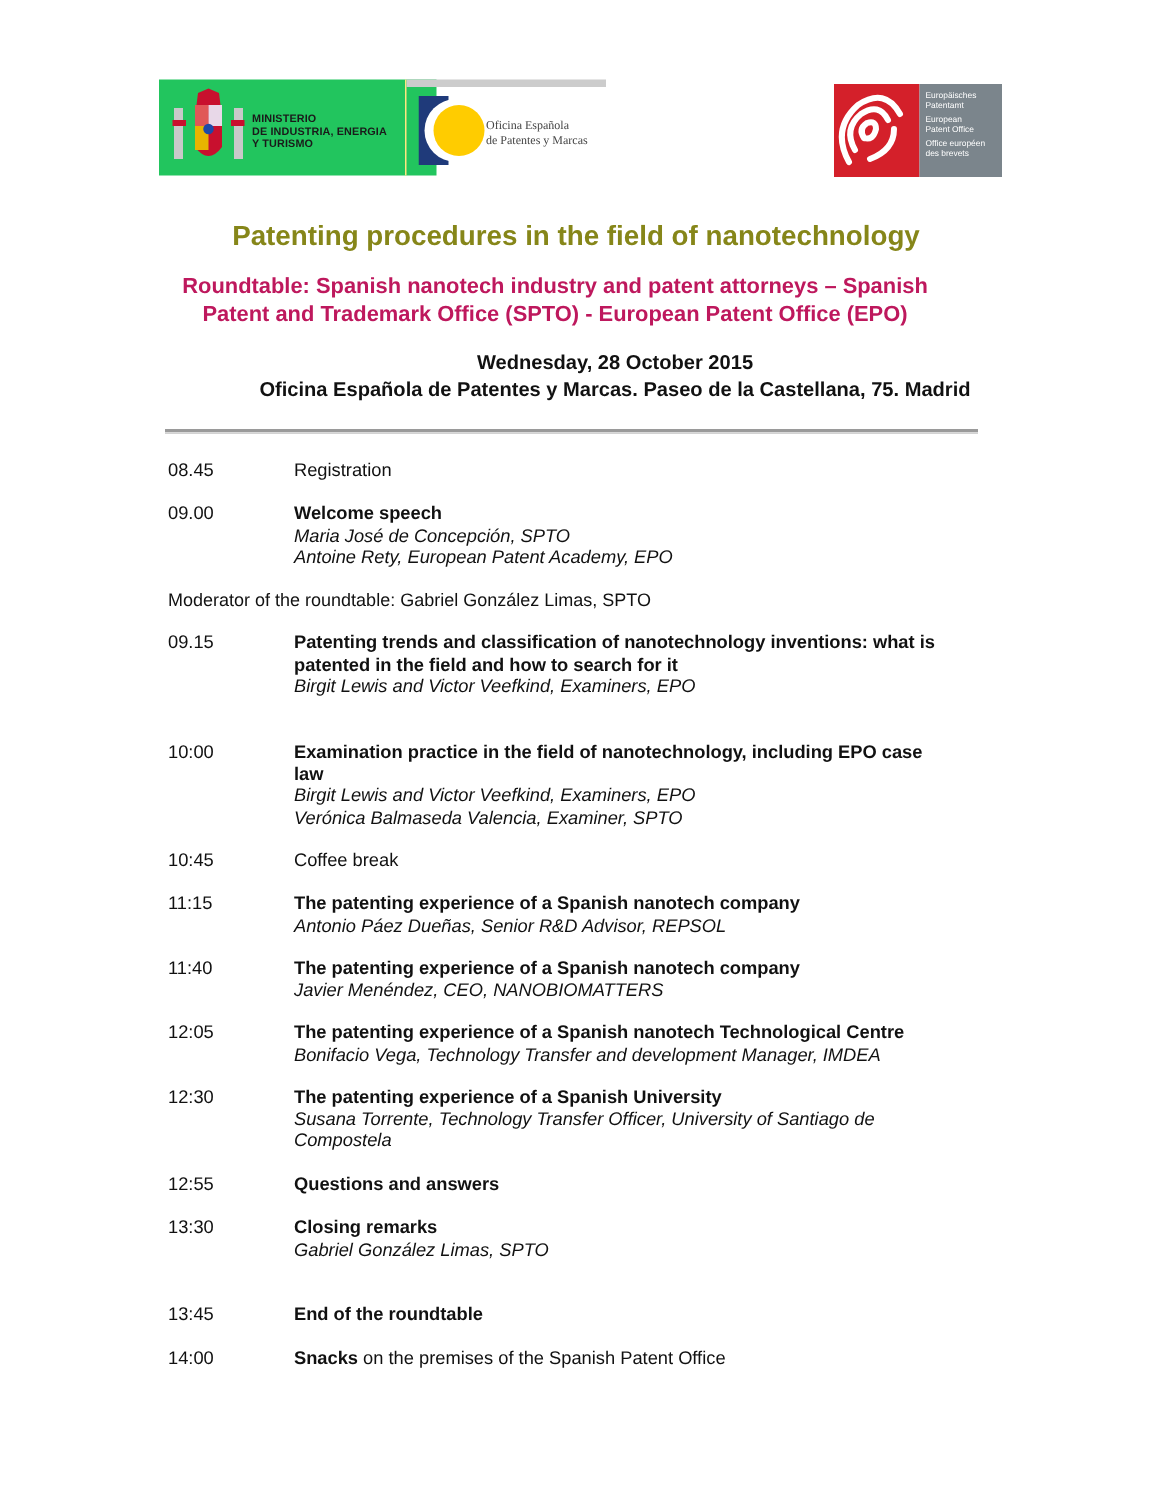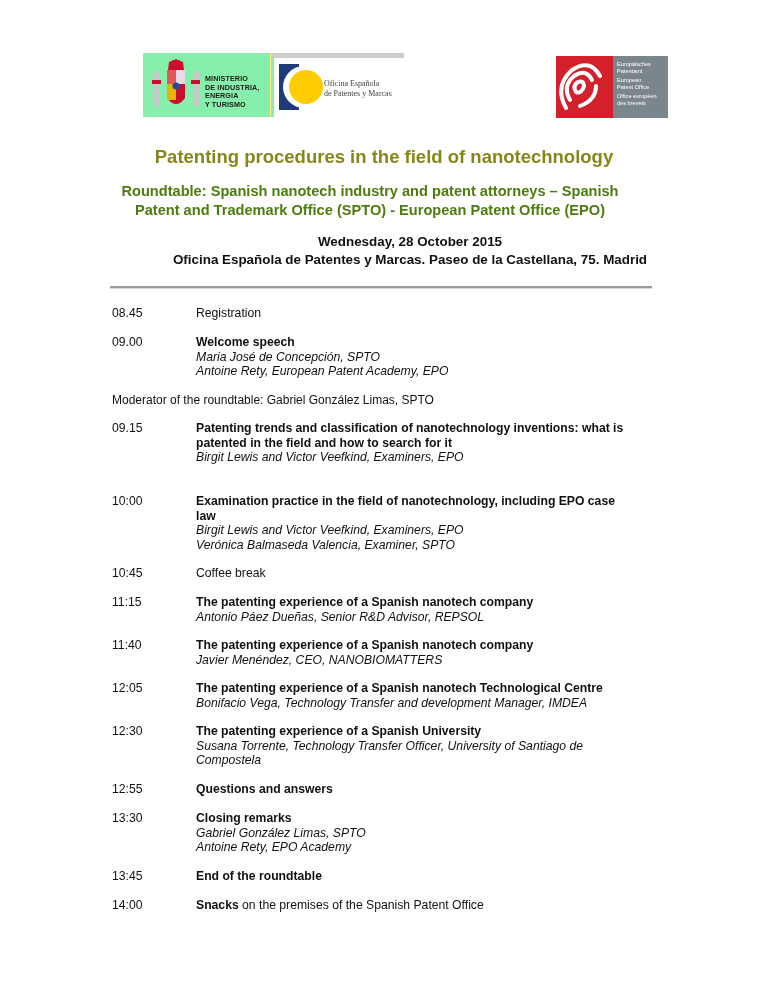--- a/index.html
+++ b/index.html
@@ -1,21 +1,21 @@
 <!DOCTYPE html>
 <html><head>
   <meta charset="utf-8">
   <style>
     html, body { margin: 0; padding: 0; background: #ffffff; }
     body { width: 768px; height: 994px; position: relative; overflow: hidden;
            font-family: "Liberation Sans", sans-serif; color: #111111; }
 
     
-    .logo-ministry { position: absolute; left: 106px; top: 53px; width: 131px; height: 64px;
-                     background: #86efac; margin-left: 37px; }
+    .logo-ministry { position: absolute; left: 106px; top: 53px; width: 185px; height: 64px;
+                     background: #22c55e; }
     .logo-ministry .crest { position: absolute; left: 8px; top: 5px; width: 50px; height: 54px; }
     .logo-ministry .ministry-text { position: absolute; left: 62px; top: 22px; font-size: 7.2px;
                      font-weight: bold; line-height: 8.5px; color: #1a1a1a; letter-spacing: 0.1px; }
     .spto-bar { position: absolute; left: 271px; top: 53px; width: 133px; height: 5px; background: #cccccc; }
     .spto-sep { position: absolute; left: 270px; top: 53px; width: 1px; height: 64px; background: #ffe680; }
     .logo-spto { position: absolute; left: 279px; top: 64px; width: 46px; height: 46px; }
     .spto-text { position: absolute; left: 324px; top: 79px; font-family: "Liberation Serif", serif;
                  font-size: 8px; line-height: 10px; color: #444444; }
 
     .logo-epo { position: absolute; left: 556px; top: 56px; width: 112px; height: 62px; }
@@ -23,21 +23,21 @@
     .logo-epo .grey { position: absolute; left: 57px; top: 0; width: 55px; height: 62px; background: #7b858c; }
     .logo-epo .grey span { display: block; font-size: 5.6px; line-height: 6.6px; color: #ffffff; padding-left: 4px; }
     .logo-epo .grey .g1 { padding-top: 5px; }
     .logo-epo .grey .g2 { padding-top: 3px; }
     .logo-epo .grey .g3 { padding-top: 3px; }
 
     
     .title { position: absolute; left: 0; width: 768px; top: 146px; text-align: center;
              font-size: 18.5px; font-weight: bold; color: #868619; }
     .subtitle { position: absolute; left: 0; width: 740px; top: 182px; text-align: center;
-                font-size: 14.6px; font-weight: bold; color: #4d7c0f; line-height: 19px; }
+                font-size: 14.6px; font-weight: bold; color: #be185d; line-height: 19px; }
     .event-date { position: absolute; left: 0; width: 768px; top: 233px; text-align: center;
                   font-size: 13.4px; font-weight: bold; line-height: 18px; padding-left: 26px; }
     .rule { position: absolute; left: 110px; top: 286px; width: 542px; height: 2px;
             background: #9a9a9a; border-bottom: 1px solid #d8d8d8; }
 
     
     .agenda-item { position: absolute; left: 112px; width: 560px; font-size: 12.2px; line-height: 14.6px; }
     .agenda-item .time { position: absolute; left: 0; top: 0; }
     .agenda-item .body { position: absolute; left: 84px; top: 0; width: 470px; }
     .agenda-item .ttl { font-weight: bold; }
@@ -194,21 +194,20 @@
   <div class="body">
       <div class="ttl">Questions and answers</div>
     </div>
 </div>
 
 <div class="agenda-item" style="top:811px">
   <span class="time">13:30</span>
   <div class="body">
     <div class="ttl">Closing remarks</div>
     <div class="spk">Gabriel González Limas, SPTO</div>
-    <div class="spk">Antoine Rety, EPO Academy</div>
   </div>
 </div>
 
 <div class="agenda-item" style="top:869px">
   <span class="time">13:45</span>
   <div class="body">
       <div class="ttl">End of the roundtable</div>
     </div>
 </div>
 

